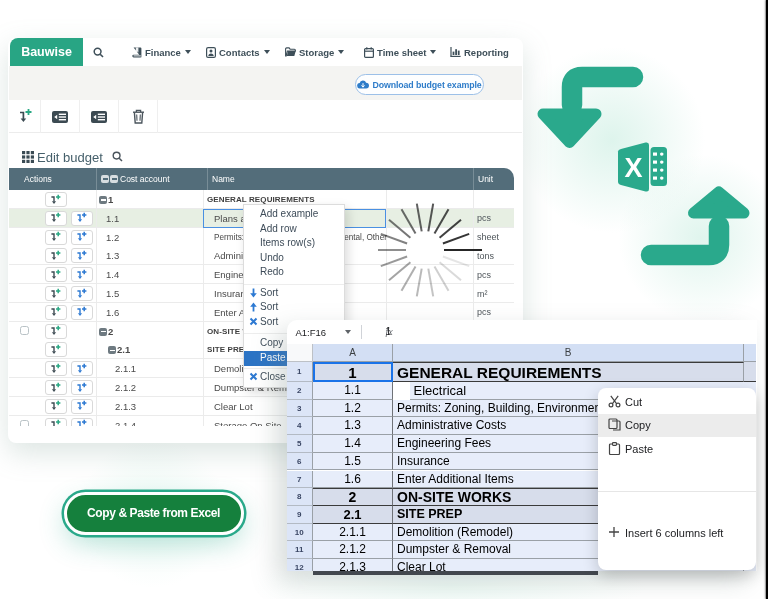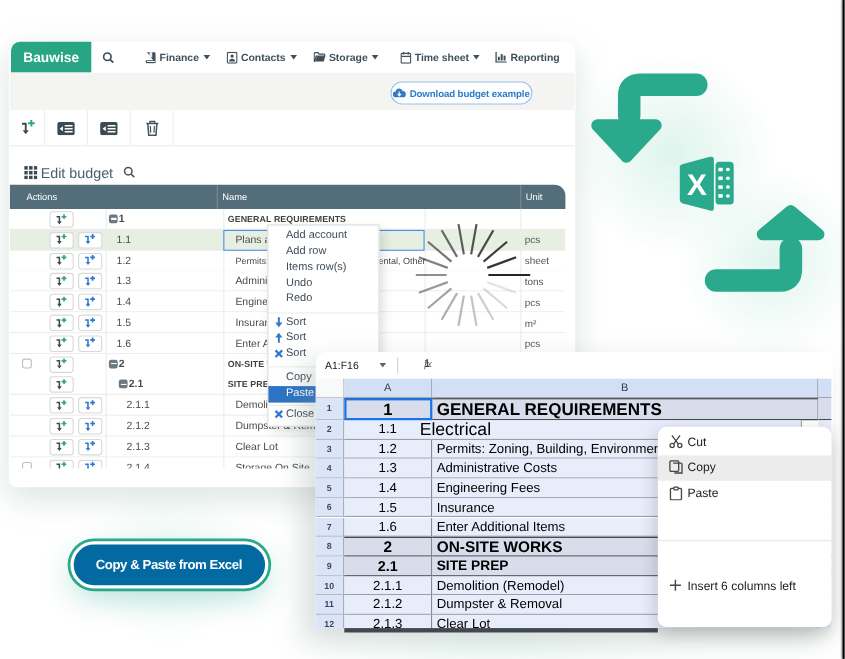--- a/index.html
+++ b/index.html
@@ -75,21 +75,21 @@
 .shgrid { left:286.5px; top:343.5px; width:469.5px; height:227.5px; overflow:hidden; }
 
 
 .gmenu { left:598px; top:388px; width:158px; height:182px; background:#fff; border-radius:8px;
   box-shadow:0 5px 16px rgba(0,0,0,.2); }
 .gmi { position:absolute; left:0; width:100%; height:23px; font-size:11px; color:#202124; }
 .gmi .t { position:absolute; left:27px; top:5px; }
 .gmi .ic { position:absolute; left:10px; top:4px; }
 
 
-.bigbtn { left:63.5px; top:491.5px; width:180px; height:43px; background:#0369a1;
+.bigbtn { left:63.5px; top:491.5px; width:180px; height:43px; background:#15803d;
   border:3px solid #fff; border-radius:23px; box-shadow:0 0 0 2.5px #2aa98a, 0 10px 26px rgba(42,169,138,.3);
   color:#fff; font-weight:bold; font-size:12px; letter-spacing:-0.4px; display:flex; align-items:center; justify-content:center; }
 </style>
 </head>
 <body>
 
 <div class="abs card"></div>
 <div class="abs logo">Bauwise</div>
 
 <div id="nav">
@@ -205,21 +205,22 @@
  </svg>
  <svg class="abs" style="left:112px;top:151px" width="11" height="11" viewBox="0 0 11 11">
       <circle cx="4.6" cy="4.6" r="3.4" fill="none" stroke="#4a545c" stroke-width="1.4"></circle>
       <line x1="7.2" y1="7.2" x2="10" y2="10" stroke="#4a545c" stroke-width="1.5"></line>
     </svg>
 </div>
 <div class="abs hdg">Edit budget</div>
 
 <div class="abs thead">
   <div class="th" style="left:0;width:87px;border-left:none;padding-left:15px;">Actions</div>
-  <div class="th" style="left:188px;width:183px;">Name</div>
+  <div class="th" style="left:87px;width:107px;"><span class="hsq"></span><span class="hsq" style="margin-left:1px;margin-right:2px;"></span>Cost account</div>
+  <div class="th" style="left:198px;width:183px;">Name</div>
   <div class="th" style="left:464px;width:41px;">Unit</div>
 </div>
 
 <div class="abs tbody" id="tbody">
  <div class="row" style="top:0"></div>
  <div class="row grn" style="top:18.8px"></div>
  <div class="row" style="top:37.6px"></div>
  <div class="row" style="top:56.4px"></div>
  <div class="row" style="top:75.2px"></div>
  <div class="row" style="top:94px"></div>
@@ -453,21 +454,21 @@
     <line x1="67.5" y1="41.5" x2="81.5" y2="17.3" stroke="#262626" stroke-opacity="0.83" stroke-width="2"></line>
     <line x1="72.6" y1="45.8" x2="94.0" y2="27.8" stroke="#262626" stroke-opacity="0.88" stroke-width="2"></line>
     <line x1="75.9" y1="51.5" x2="102.2" y2="41.9" stroke="#262626" stroke-opacity="0.93" stroke-width="2"></line>
   </svg>
 
 <div class="abs cmenu" id="cmenu">
     <div style="position:absolute;left:0;top:79px;width:100%;height:1px;background:#ededed;"></div>
     <div style="position:absolute;left:0;top:128.3px;width:100%;height:1px;background:#ededed;"></div>
     <div style="position:absolute;left:0;top:163.5px;width:100%;height:1px;background:#ededed;"></div>
     <div class="cmi " style="top:2.6px">
-      <span class="t">Add account</span>
+      <span class="t">Add example</span>
     </div>
     <div class="cmi " style="top:17px">
       <span class="t">Add row</span>
     </div>
     <div class="cmi " style="top:31px">
       <span class="t">Items row(s)</span>
     </div>
     <div class="cmi " style="top:46px">
       <span class="t">Undo</span>
     </div>
@@ -513,21 +514,21 @@
     <div style="position:absolute;left:0;top:0;width:26.5px;height:18px;background:#f8f9fa;border-right:1px solid #bdc1c6;border-bottom:1px solid #bdc1c6;"></div>
     <div style="position:absolute;left:26.5px;top:0;width:80px;height:18px;background:#d3dff4;border-right:1px solid #9aa0a6;border-bottom:1px solid #9aa0a6;color:#3c4043;font-size:10px;text-align:center;line-height:18px;">A</div>
     <div style="position:absolute;left:106.5px;top:0;width:351px;height:18px;background:#d3dff4;border-right:1px solid #9aa0a6;border-bottom:1px solid #9aa0a6;color:#3c4043;font-size:10px;text-align:center;line-height:18px;">B</div>
     <div style="position:absolute;left:457.5px;top:0;width:12px;height:18px;background:#d3dff4;border-bottom:1px solid #9aa0a6;"></div>
     <div style="position:absolute;left:0;top:18px;width:26.5px;height:20.5px;background:#dce5f7;border-right:1px solid #9aa0a6;border-bottom:1px solid #b3bac4;color:#3a4664;font-size:8px;font-weight:bold;text-align:center;line-height:20.5px;">1</div>
     <div style="position:absolute;left:26.5px;top:18px;width:80px;height:20.5px;background:#d7ddeb;border-top:1px solid #3b3b3b;border-bottom:1px solid #3b3b3b;border-right:1px solid #6f7277;color:#000;font-weight:bold;font-size:15px;text-align:center;line-height:20.5px;">1</div>
     <div style="position:absolute;left:106.5px;top:18px;width:351px;height:20.5px;background:#d7ddeb;border-top:1px solid #3b3b3b;border-bottom:1px solid #3b3b3b;border-right:1px solid #9aa0a6;color:#000;font-weight:bold;font-size:15.5px;line-height:20.5px;padding-left:4px;white-space:nowrap;overflow:hidden;">GENERAL REQUIREMENTS</div>
     <div style="position:absolute;left:457.5px;top:18px;width:12px;height:20.5px;background:#d7ddeb;border-bottom:1px solid #3b3b3b;"></div>
     <div style="position:absolute;left:0;top:38.5px;width:26.5px;height:17.7px;background:#dce5f7;border-right:1px solid #9aa0a6;border-bottom:1px solid #b3bac4;color:#3a4664;font-size:8px;font-weight:bold;text-align:center;line-height:17.7px;">2</div>
     <div style="position:absolute;left:26.5px;top:38.5px;width:80px;height:17.7px;background:#e7edfa;border-bottom:1px solid #9aa0a6;border-right:1px solid #6f7277;color:#000;font-size:12px;text-align:center;line-height:17.7px;">1.1</div>
-    <div style="position:absolute;left:91px;top:38.5px;width:351px;height:17.7px;background:#e7edfa;border-bottom:1px solid #9aa0a6;border-right:1px solid #9aa0a6;color:#000;font-size:16px;line-height:17.7px;padding-left:4px;white-space:nowrap;overflow:hidden;">Electrical</div>
+    <div style="position:absolute;left:123px;top:38.5px;width:351px;height:17.7px;background:#e7edfa;border-bottom:1px solid #9aa0a6;border-right:1px solid #9aa0a6;color:#000;font-size:13px;line-height:17.7px;padding-left:4px;white-space:nowrap;overflow:hidden;">Electrical</div>
     <div style="position:absolute;left:457.5px;top:38.5px;width:12px;height:17.7px;background:#e7edfa;border-bottom:1px solid #9aa0a6;"></div>
     <div style="position:absolute;left:0;top:56.2px;width:26.5px;height:17.7px;background:#dce5f7;border-right:1px solid #9aa0a6;border-bottom:1px solid #b3bac4;color:#3a4664;font-size:8px;font-weight:bold;text-align:center;line-height:17.7px;">3</div>
     <div style="position:absolute;left:26.5px;top:56.2px;width:80px;height:17.7px;background:#e7edfa;border-bottom:1px solid #9aa0a6;border-right:1px solid #6f7277;color:#000;font-size:12px;text-align:center;line-height:17.7px;">1.2</div>
     <div style="position:absolute;left:106.5px;top:56.2px;width:351px;height:17.7px;background:#e7edfa;border-bottom:1px solid #9aa0a6;border-right:1px solid #9aa0a6;color:#000;font-size:12px;line-height:17.7px;padding-left:4px;white-space:nowrap;overflow:hidden;">Permits: Zoning, Building, Environmental, Other</div>
     <div style="position:absolute;left:457.5px;top:56.2px;width:12px;height:17.7px;background:#e7edfa;border-bottom:1px solid #9aa0a6;"></div>
     <div style="position:absolute;left:0;top:73.9px;width:26.5px;height:17.7px;background:#dce5f7;border-right:1px solid #9aa0a6;border-bottom:1px solid #b3bac4;color:#3a4664;font-size:8px;font-weight:bold;text-align:center;line-height:17.7px;">4</div>
     <div style="position:absolute;left:26.5px;top:73.9px;width:80px;height:17.7px;background:#e7edfa;border-bottom:1px solid #9aa0a6;border-right:1px solid #6f7277;color:#000;font-size:12px;text-align:center;line-height:17.7px;">1.3</div>
     <div style="position:absolute;left:106.5px;top:73.9px;width:351px;height:17.7px;background:#e7edfa;border-bottom:1px solid #9aa0a6;border-right:1px solid #9aa0a6;color:#000;font-size:12px;line-height:17.7px;padding-left:4px;white-space:nowrap;overflow:hidden;">Administrative Costs</div>
     <div style="position:absolute;left:457.5px;top:73.9px;width:12px;height:17.7px;background:#e7edfa;border-bottom:1px solid #9aa0a6;"></div>
     <div style="position:absolute;left:0;top:91.6px;width:26.5px;height:17.7px;background:#dce5f7;border-right:1px solid #9aa0a6;border-bottom:1px solid #b3bac4;color:#3a4664;font-size:8px;font-weight:bold;text-align:center;line-height:17.7px;">5</div>

